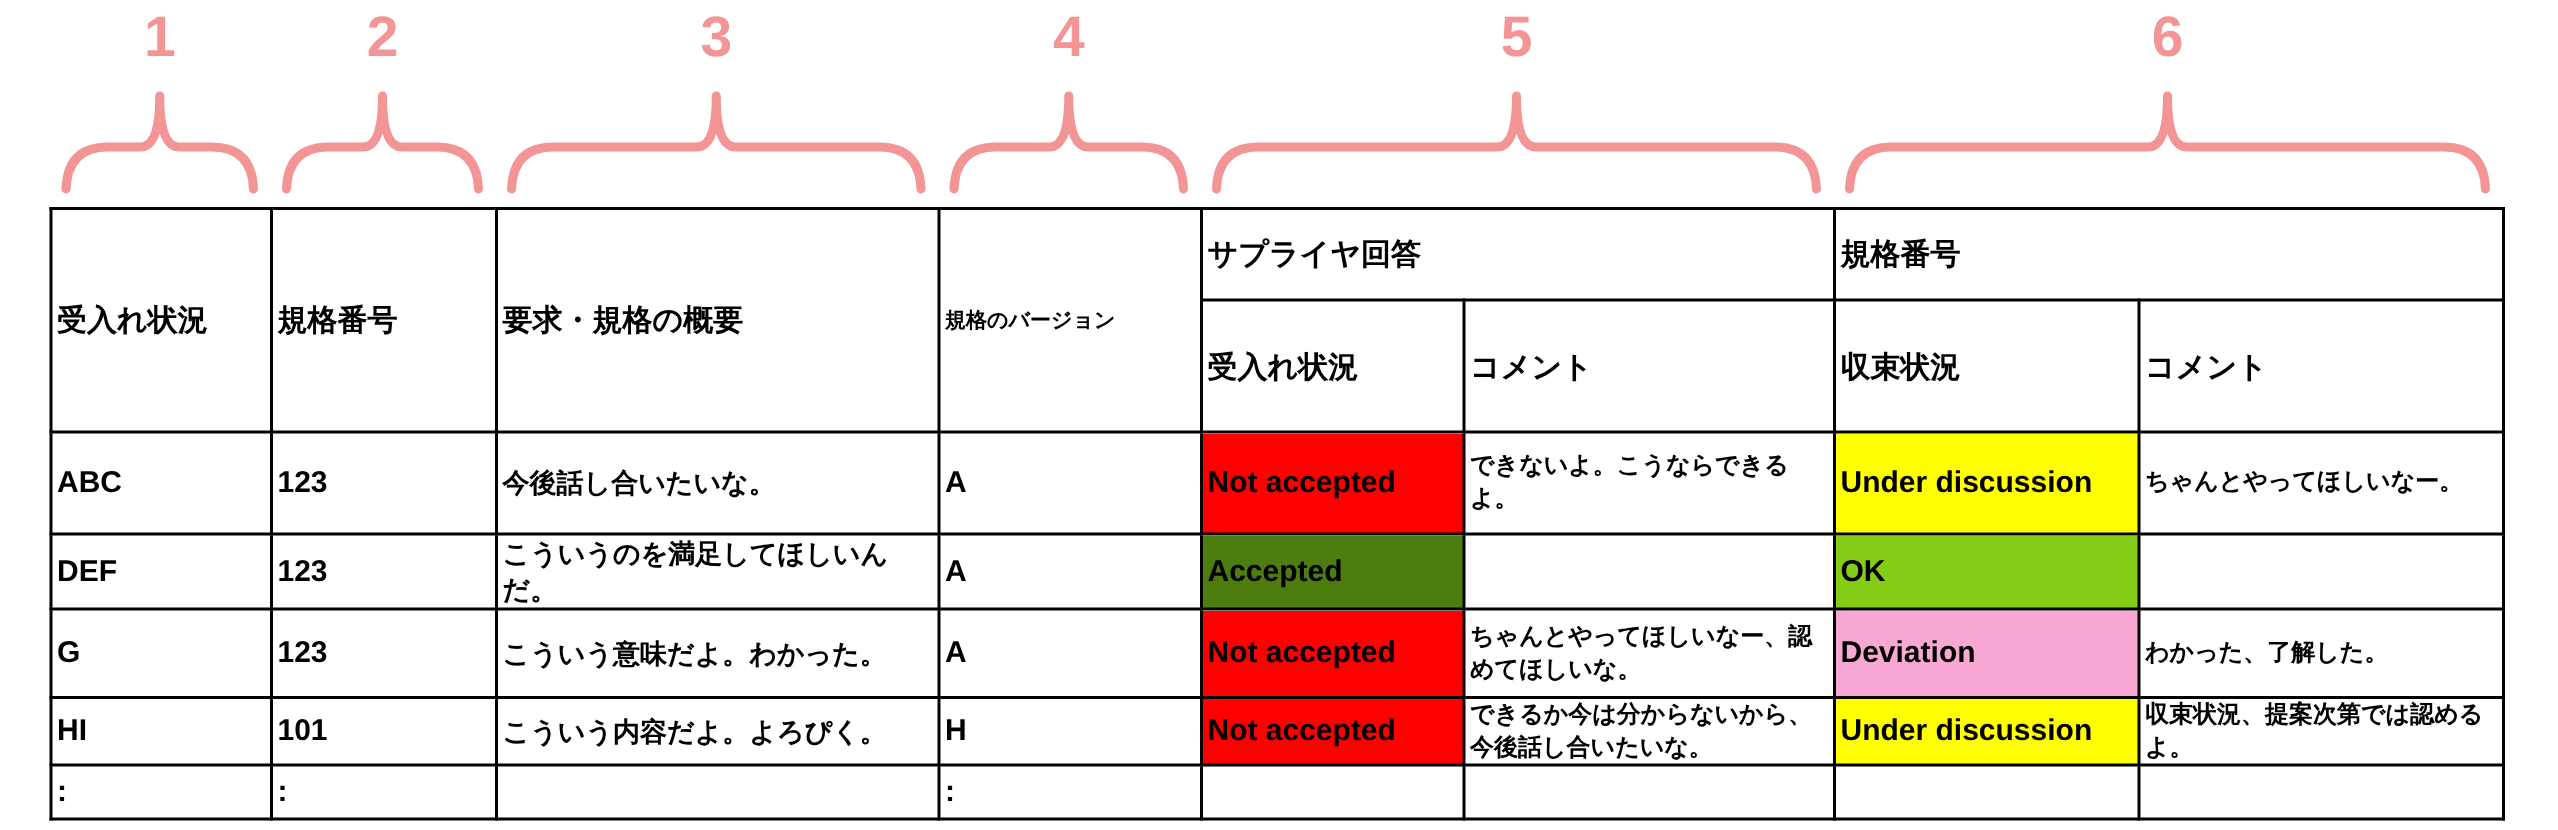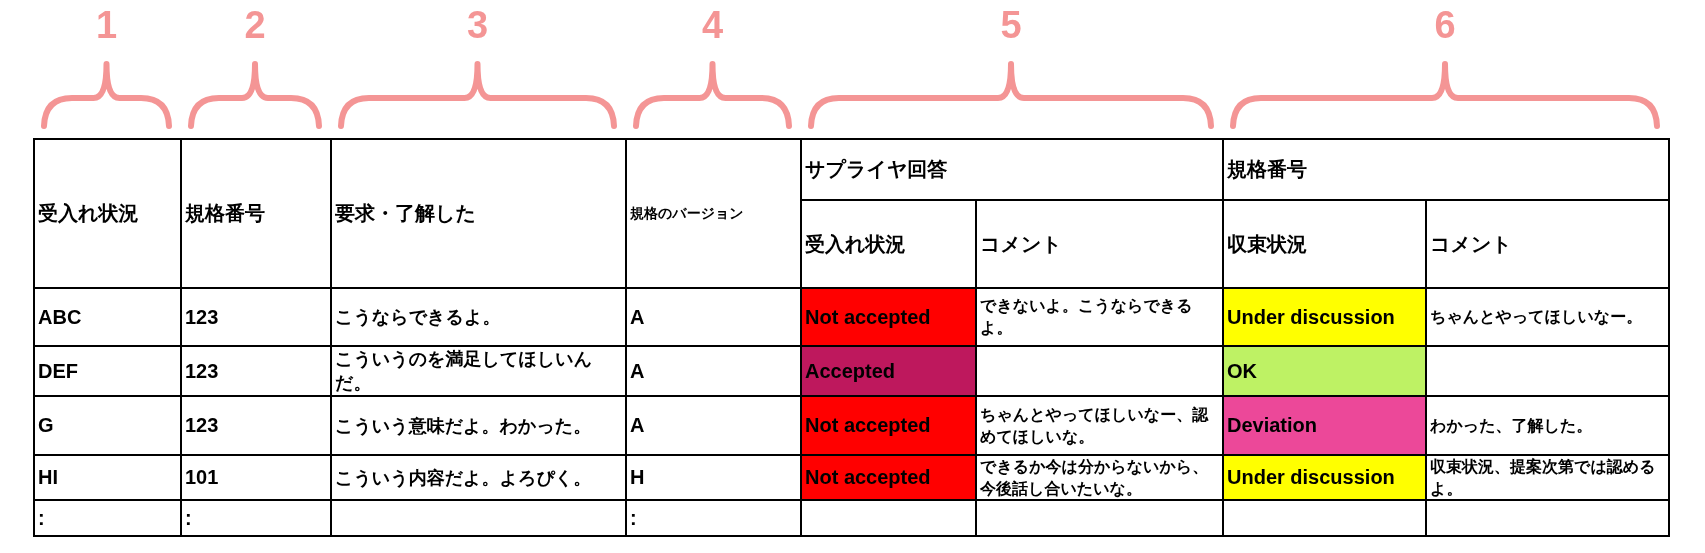--- a/index.html
+++ b/index.html
@@ -96,60 +96,60 @@
       <col style="width:175px">
     <col style="width:175px">
       <col style="width:247px">
       <col style="width:203px">
       <col style="width:243px">
   </colgroup>
   <tbody>
       <tr style="height:61px">
     <th rowspan="2">受入れ状況</th>
     <th rowspan="2">規格番号</th>
-    <th rowspan="2">要求・了解した</th>
+    <th rowspan="2">要求・規格の概要</th>
     <th rowspan="2" class="version-h">規格のバージョン</th>
     <th colspan="2">サプライヤ回答</th>
     <th colspan="2">規格番号</th>
   </tr>
   <tr style="height:88px">
     <th>受入れ状況</th>
     <th>コメント</th>
     <th>収束状況</th>
     <th>コメント</th>
   </tr>
 
-  <tr style="height:58px">
+  <tr style="height:68px">
     <td>ABC</td>
     <td>123</td>
-    <td class="summary">こうならできるよ。</td>
+    <td class="summary">今後話し合いたいな。</td>
     <td>A</td>
     <td class="status" style="background-color: rgb(255, 0, 0);">Not accepted</td>
     <td class="comment">できないよ。こうならできるよ。</td>
     <td class="status" style="background-color: rgb(255, 255, 0);">Under discussion</td>
     <td class="comment">ちゃんとやってほしいなー。</td>
   </tr>
   <tr style="height:33px">
     <td>DEF</td>
     <td>123</td>
     <td class="summary">こういうのを満足してほしいんだ。</td>
     <td>A</td>
-    <td class="status" style="background-color: #be185d;">Accepted</td>
+    <td class="status" style="background-color: #4d7c0f;">Accepted</td>
     <td class="comment"></td>
-    <td class="status" style="background-color: #bef264;">OK</td>
+    <td class="status" style="background-color: #84cc16;">OK</td>
     <td class="comment"></td>
   </tr>
   <tr style="height:59px">
     <td>G</td>
     <td>123</td>
     <td class="summary">こういう意味だよ。わかった。</td>
     <td>A</td>
     <td class="status" style="background-color: rgb(255, 0, 0);">Not accepted</td>
     <td class="comment">ちゃんとやってほしいなー、認めてほしいな。</td>
-    <td class="status" style="background-color: #ec4899;">Deviation</td>
+    <td class="status" style="background-color: #f9a8d4;">Deviation</td>
     <td class="comment">わかった、了解した。</td>
   </tr>
   <tr style="height:44px">
     <td>HI</td>
     <td>101</td>
     <td class="summary">こういう内容だよ。よろぴく。</td>
     <td>H</td>
     <td class="status" style="background-color: rgb(255, 0, 0);">Not accepted</td>
     <td class="comment">できるか今は分からないから、今後話し合いたいな。</td>
     <td class="status" style="background-color: rgb(255, 255, 0);">Under discussion</td>

